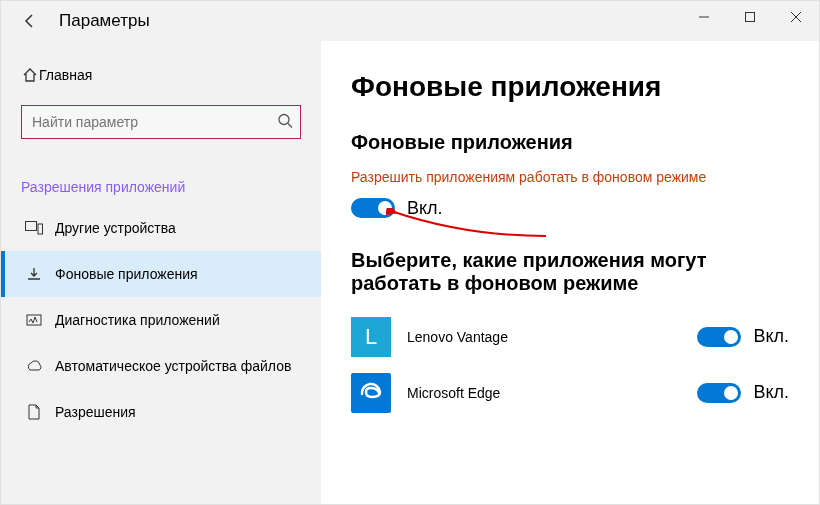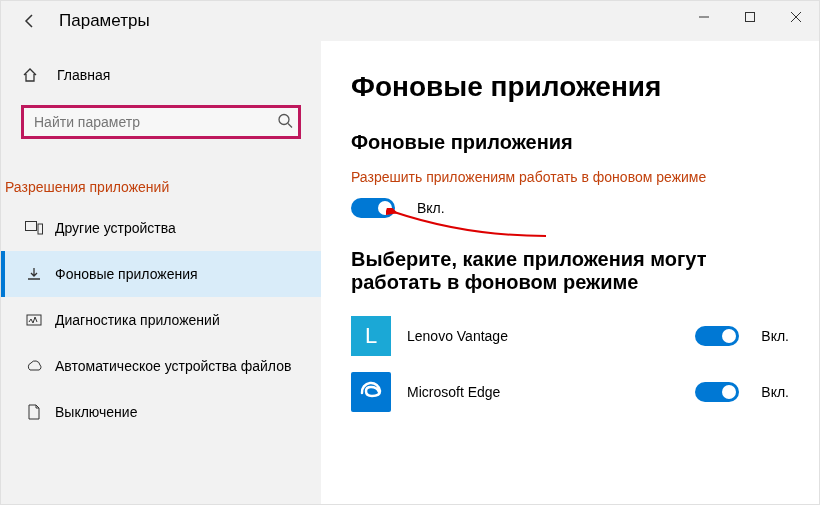--- a/index.html
+++ b/index.html
@@ -44,53 +44,52 @@
   .sidebar {
     width: 320px;
     background: #f2f2f2;
     padding: 14px 0 0 0;
     overflow-y: hidden;
   }
   .home-row {
     display: flex; align-items: center;
     height: 40px;
     padding: 0 20px;
-    gap: 18px;
     font-size: 14px;
   }
   .search-wrap {
     margin: 10px 20px 18px 20px;
     position: relative;
   }
   .search {
     width: 100%;
     height: 34px;
-    border: 3px solid #be185d;
+    border: 1px solid #be185d;
     background: #f7f7f7;
     padding: 0 34px 0 10px;
     font-size: 14px;
     outline: none;
   }
   .search-icon {
     position: absolute;
     right: 8px; top: 50%;
     transform: translateY(-50%);
     color: #555;
   }
   .section-label {
     padding: 0 20px;
     font-size: 14px;
     font-weight: 600;
     color: #000;
     margin-bottom: 20px;
   }
   .group-label {
-    padding: 0 4px;
-    font-size: 14px;
-    color: #c2410c;
+    padding: 0 20px;
+    font-size: 14px;
+    color: #8b5cf6;
     margin: 40px 0 10px 0;
   }
   .nav-item {
     display: flex;
     align-items: center;
     height: 46px;
     padding: 0 20px;
     gap: 12px;
     font-size: 14px;
     cursor: default;
@@ -138,21 +137,21 @@
     flex-shrink: 0;
   }
   .toggle.on::after {
     content: "";
     position: absolute;
     right: 3px; top: 3px;
     width: 14px; height: 14px;
     background: #fff;
     border-radius: 50%;
   }
-  .toggle-label { font-size: 14px; margin-left: 10px; }
+  .toggle-label { font-size: 18px; }
   .arrow-annotation {
     position: absolute;
     left: 35px; top: 10px;
     pointer-events: none;
   }
   .app-row {
     display: flex;
     align-items: center;
     height: 56px;
     gap: 16px;
@@ -252,21 +251,21 @@
           </svg>
         </span>
       <span>Автоматическое устройства файлов</span>
     </div>
     <div class="nav-item">
       <span class="nav-icon">
           <svg width="14" height="16" viewBox="0 0 14 16">
             <path d="M2 1 H9 L12 4 V15 H2 Z M9 1 V4 H12" stroke="#333" fill="none"></path>
           </svg>
         </span>
-      <span>Выключение</span>
+      <span>Разрешения</span>
     </div>
   </div>
 
   <div class="content">
     <h1 class="page-title">Фоновые приложения</h1>
 
     <h2 class="section">Фоновые приложения</h2>
     <p class="desc">Разрешить приложениям работать в фоновом режиме</p>
     <div class="toggle-row">
       <div class="toggle on"></div>

